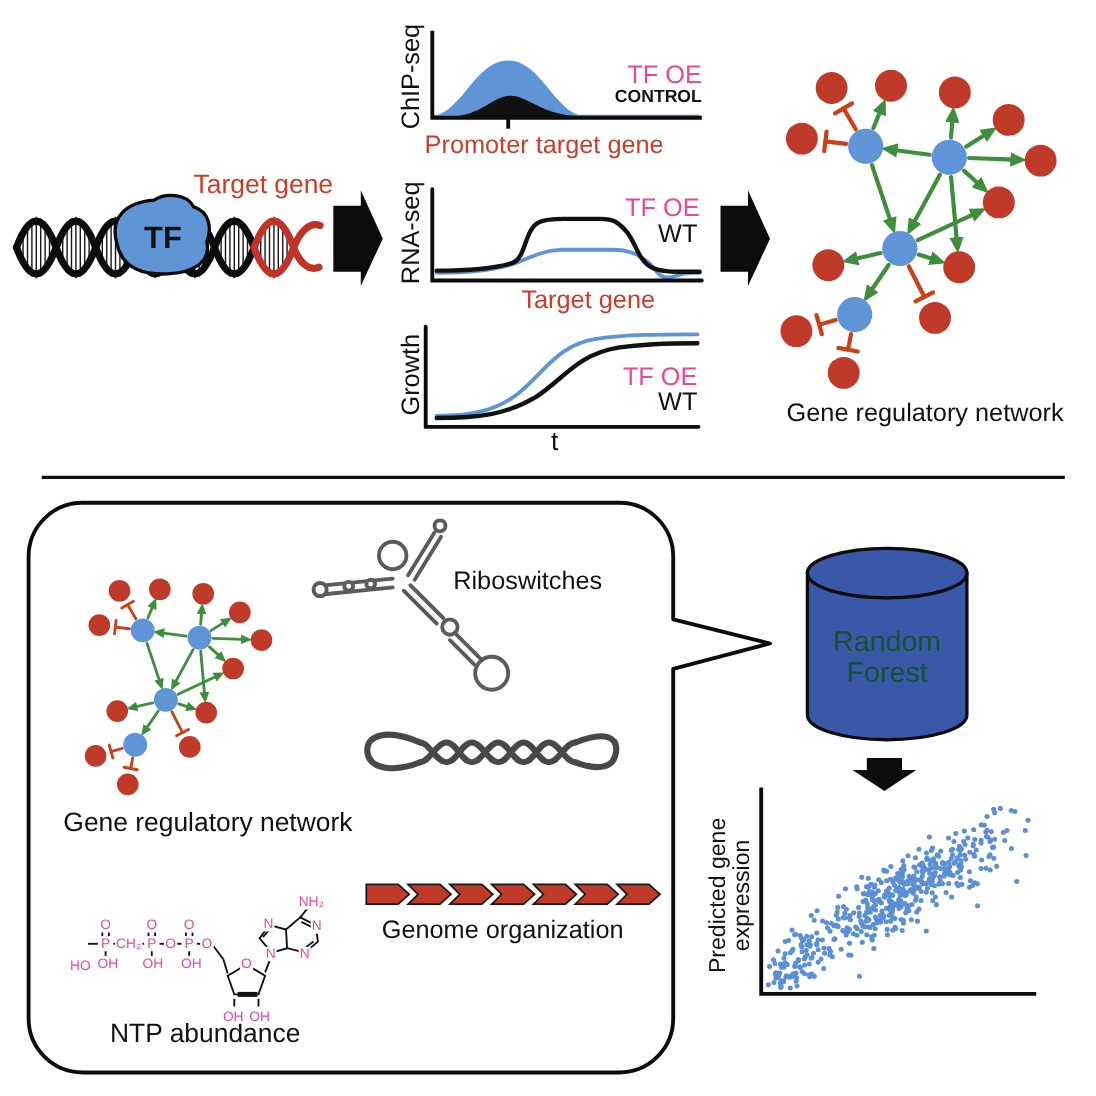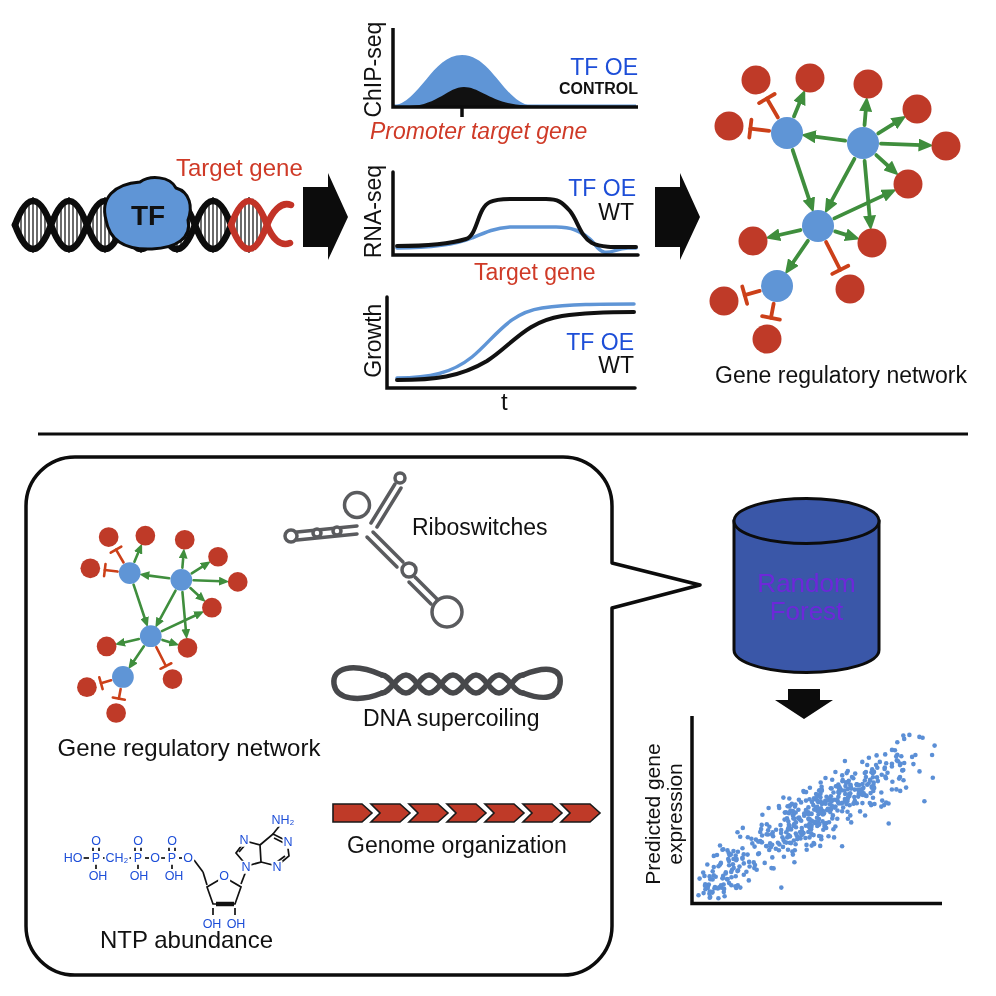--- a/index.html
+++ b/index.html
@@ -1,26 +1,26 @@
 <!DOCTYPE html>
 <html><head>
 <meta charset="utf-8">
 <style>
   html,body{margin:0;padding:0;background:#fff;}
   .stage{position:relative;width:996px;height:996px;background:#ffffff;
          font-family:"Liberation Sans",sans-serif;overflow:hidden;}
   svg.layer{position:absolute;left:0;top:0;}
   .lbl{position:absolute;white-space:nowrap;color:#111;line-height:1.1;}
   .red{color:#cf3a27;}
-  .blue{color:#1d4ed8;}
-  .white{color:#6d28d9;}
+  .blue{color:#ec4899;}
+  .white{color:#14532d;}
   .center{text-align:center;}
   .rot{transform:rotate(-90deg);transform-origin:center center;}
   .atom{position:absolute;transform:translate(-50%,-50%);font-size:12.5px;
-        background:#fff;padding:0 1px;line-height:1;color:#1d4ed8;white-space:nowrap;}
+        background:#fff;padding:0 1px;line-height:1;color:#ec4899;white-space:nowrap;}
 </style>
 </head>
 <body>
 
 <div class="stage">
 
 <svg class="layer" width="996" height="996" viewBox="0 0 996 996">
   <defs>
     <marker id="arrowhead" markerUnits="userSpaceOnUse" markerWidth="15" markerHeight="13" refX="3" refY="6.5" orient="auto">
       <path id="arrowhead-path" d="M0,0 L15,6.5 L0,13 Z" fill="#3f8e3d"></path>
@@ -753,52 +753,51 @@
     <path d="M 387,297 V 388 H 635" stroke="#0c0c0c" stroke-width="3.5"></path>
   </g>
 </svg>
 
 <div class="lbl red" style="left:176px;top:155px;font-size:24px;">Target gene</div>
 <div class="lbl" style="left:131px;top:201px;font-size:28px;font-weight:bold;">TF</div>
 
 <div class="lbl rot center" style="left:324px;top:57px;width:100px;font-size:23px;">ChIP-seq</div>
 <div class="lbl blue" style="right:358px;top:55px;font-size:23px;">TF OE</div>
 <div class="lbl" style="right:358px;top:80px;font-size:16px;font-weight:bold;">CONTROL</div>
-<div class="lbl red" style="left:370px;top:119px;font-size:23px;font-style:italic;">Promoter target gene</div>
+<div class="lbl red" style="left:386px;top:119px;font-size:23px;">Promoter target gene</div>
 
 <div class="lbl rot center" style="left:324px;top:199px;width:100px;font-size:23px;">RNA-seq</div>
 <div class="lbl blue" style="right:360px;top:176px;font-size:23px;">TF OE</div>
 <div class="lbl" style="right:362px;top:200px;font-size:23px;">WT</div>
 <div class="lbl red" style="left:474px;top:260px;font-size:23px;">Target gene</div>
 
 <div class="lbl rot center" style="left:329px;top:328px;width:90px;font-size:23px;">Growth</div>
 <div class="lbl blue" style="right:362px;top:330px;font-size:23px;">TF OE</div>
 <div class="lbl" style="right:362px;top:353px;font-size:23px;">WT</div>
 <div class="lbl" style="left:501px;top:389px;font-size:24px;">t</div>
 
 <div class="lbl center" style="left:712px;top:363px;width:258px;font-size:23px;">Gene regulatory network</div>
 
 <div class="lbl center" style="left:44px;top:735px;width:290px;font-size:24px;">Gene regulatory network</div>
 <div class="lbl" style="left:412px;top:515px;font-size:23px;">Riboswitches</div>
-<div class="lbl" style="left:363px;top:706px;font-size:23px;">DNA supercoiling</div>
 <div class="lbl" style="left:347px;top:833px;font-size:23px;">Genome organization</div>
 <div class="lbl" style="left:100px;top:927px;font-size:24px;">NTP abundance</div>
 
 <div class="lbl white center" style="left:736px;top:569px;width:141px;font-size:26px;line-height:28px;">
   <span style="display:block;">Random</span>
   <span style="display:block;">Forest</span>
 </div>
 
 <div class="lbl rot center" style="left:584px;top:792px;width:160px;font-size:21px;line-height:22px;">
   <span style="display:block;">Predicted gene</span>
   <span style="display:block;">expression</span>
 </div>
 
 <div id="ntp-atoms">
-      <span class="atom" style="left: 73px; top: 858px;">HO</span>
+      <span class="atom" style="left: 73px; top: 878px;">HO</span>
       <span class="atom" style="left: 96px; top: 858px;">P</span>
       <span class="atom" style="left: 96px; top: 841px;">O</span>
       <span class="atom" style="left: 98px; top: 876px;">OH</span>
       <span class="atom" style="left: 117px; top: 858px;">CH₂</span>
       <span class="atom" style="left: 138px; top: 858px;">P</span>
       <span class="atom" style="left: 138px; top: 841px;">O</span>
       <span class="atom" style="left: 139px; top: 876px;">OH</span>
       <span class="atom" style="left: 155px; top: 858px;">O</span>
       <span class="atom" style="left: 172px; top: 858px;">P</span>
       <span class="atom" style="left: 172px; top: 841px;">O</span>

